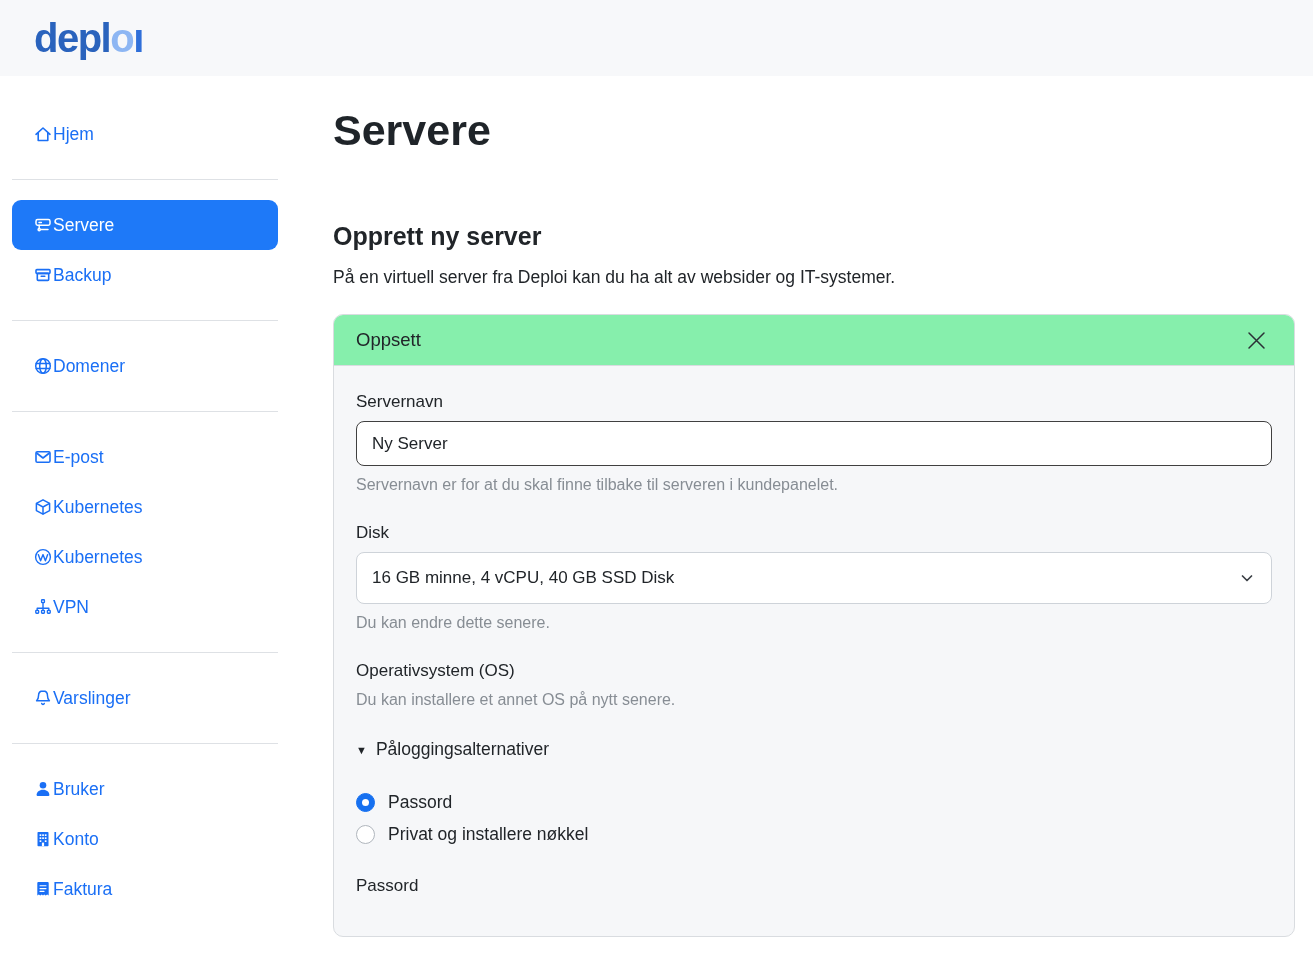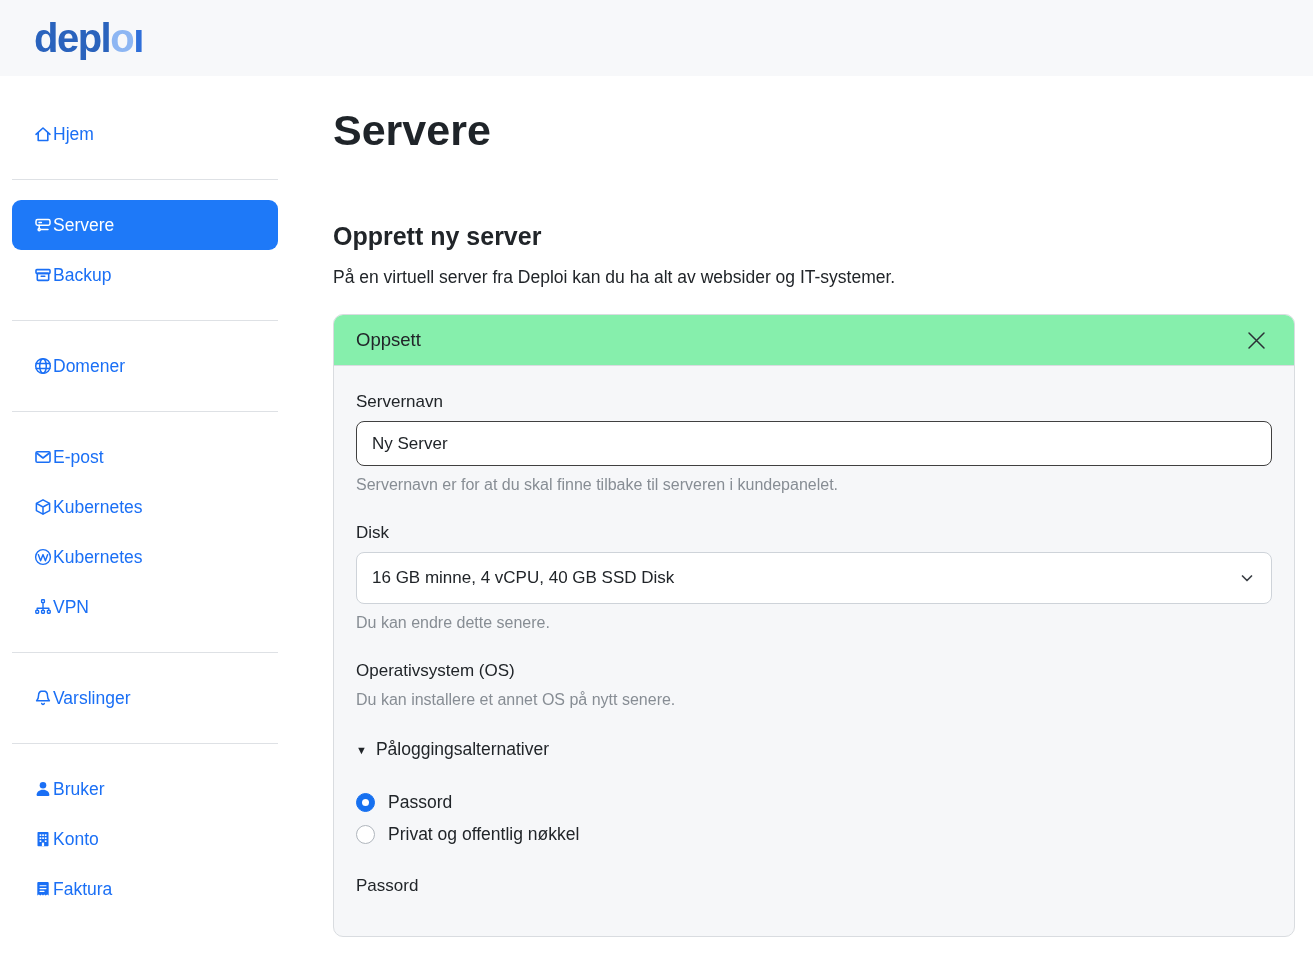--- a/index.html
+++ b/index.html
@@ -279,21 +279,21 @@
           <span>Påloggingsalternativer</span>
         </div>
 
         <div class="radio-group">
           <label class="radio-row">
             <span class="radio-dot checked"></span>
             <span>Passord</span>
           </label>
           <label class="radio-row">
             <span class="radio-dot"></span>
-            <span>Privat og offentlig nøkkel</span>
+            <span>Privat og installere nøkkel</span>
           </label>
         </div>
 
         <label class="field-label bottom-label">Passord</label>
 
       </div>
     </section>
 
   </main>
 </div>

